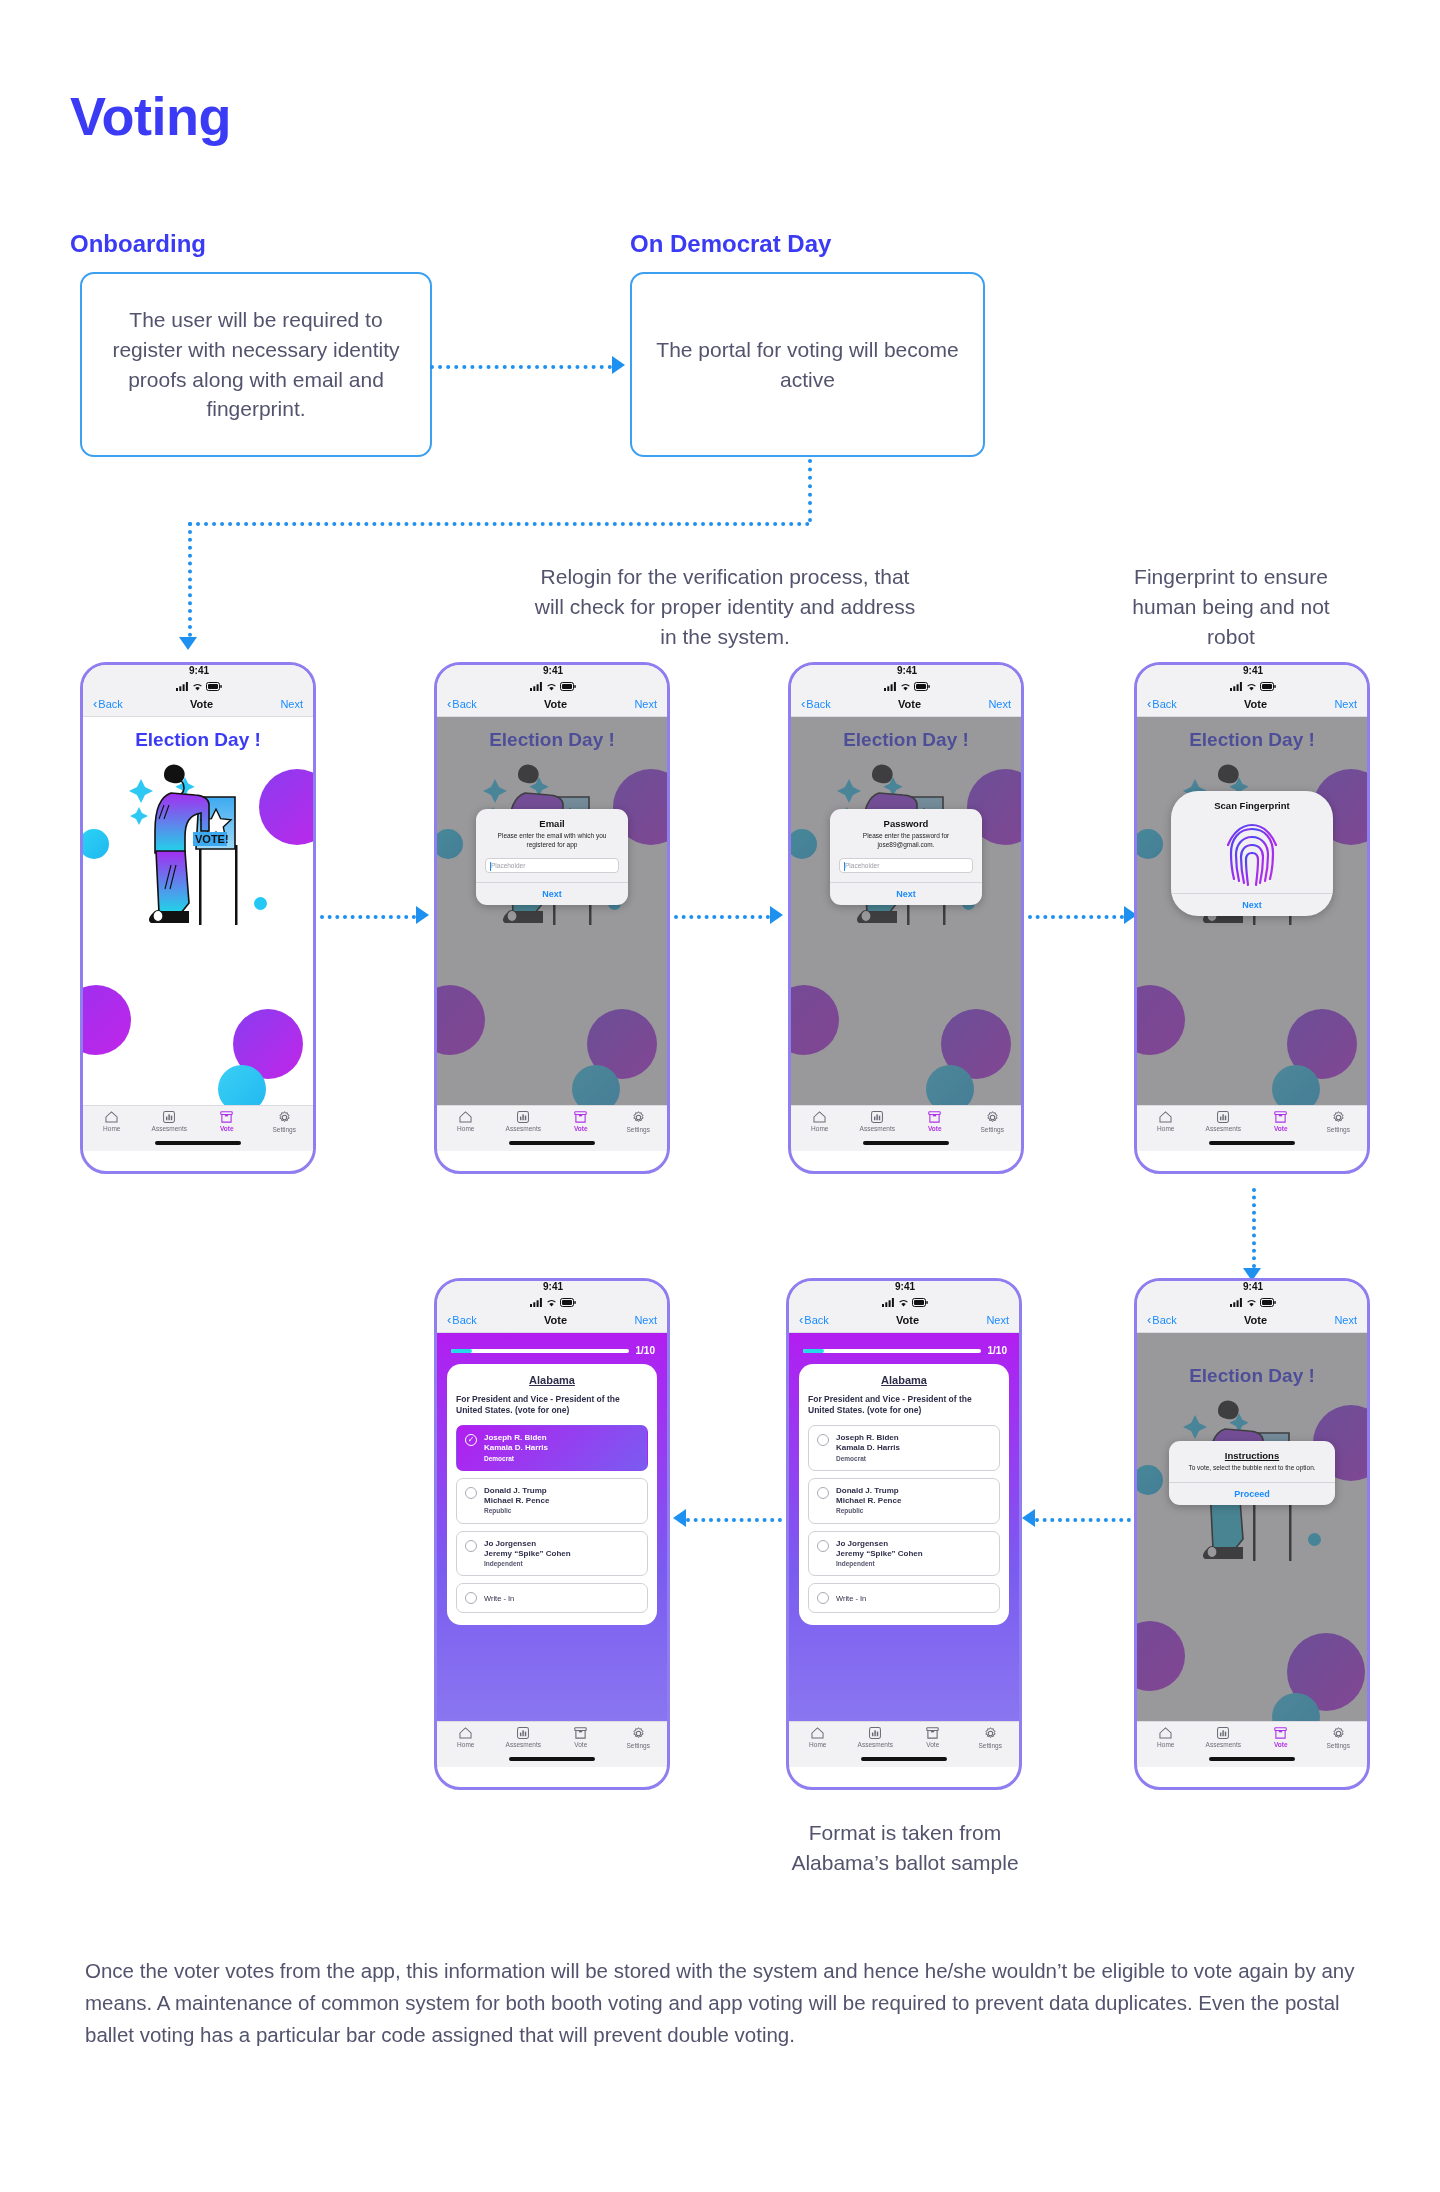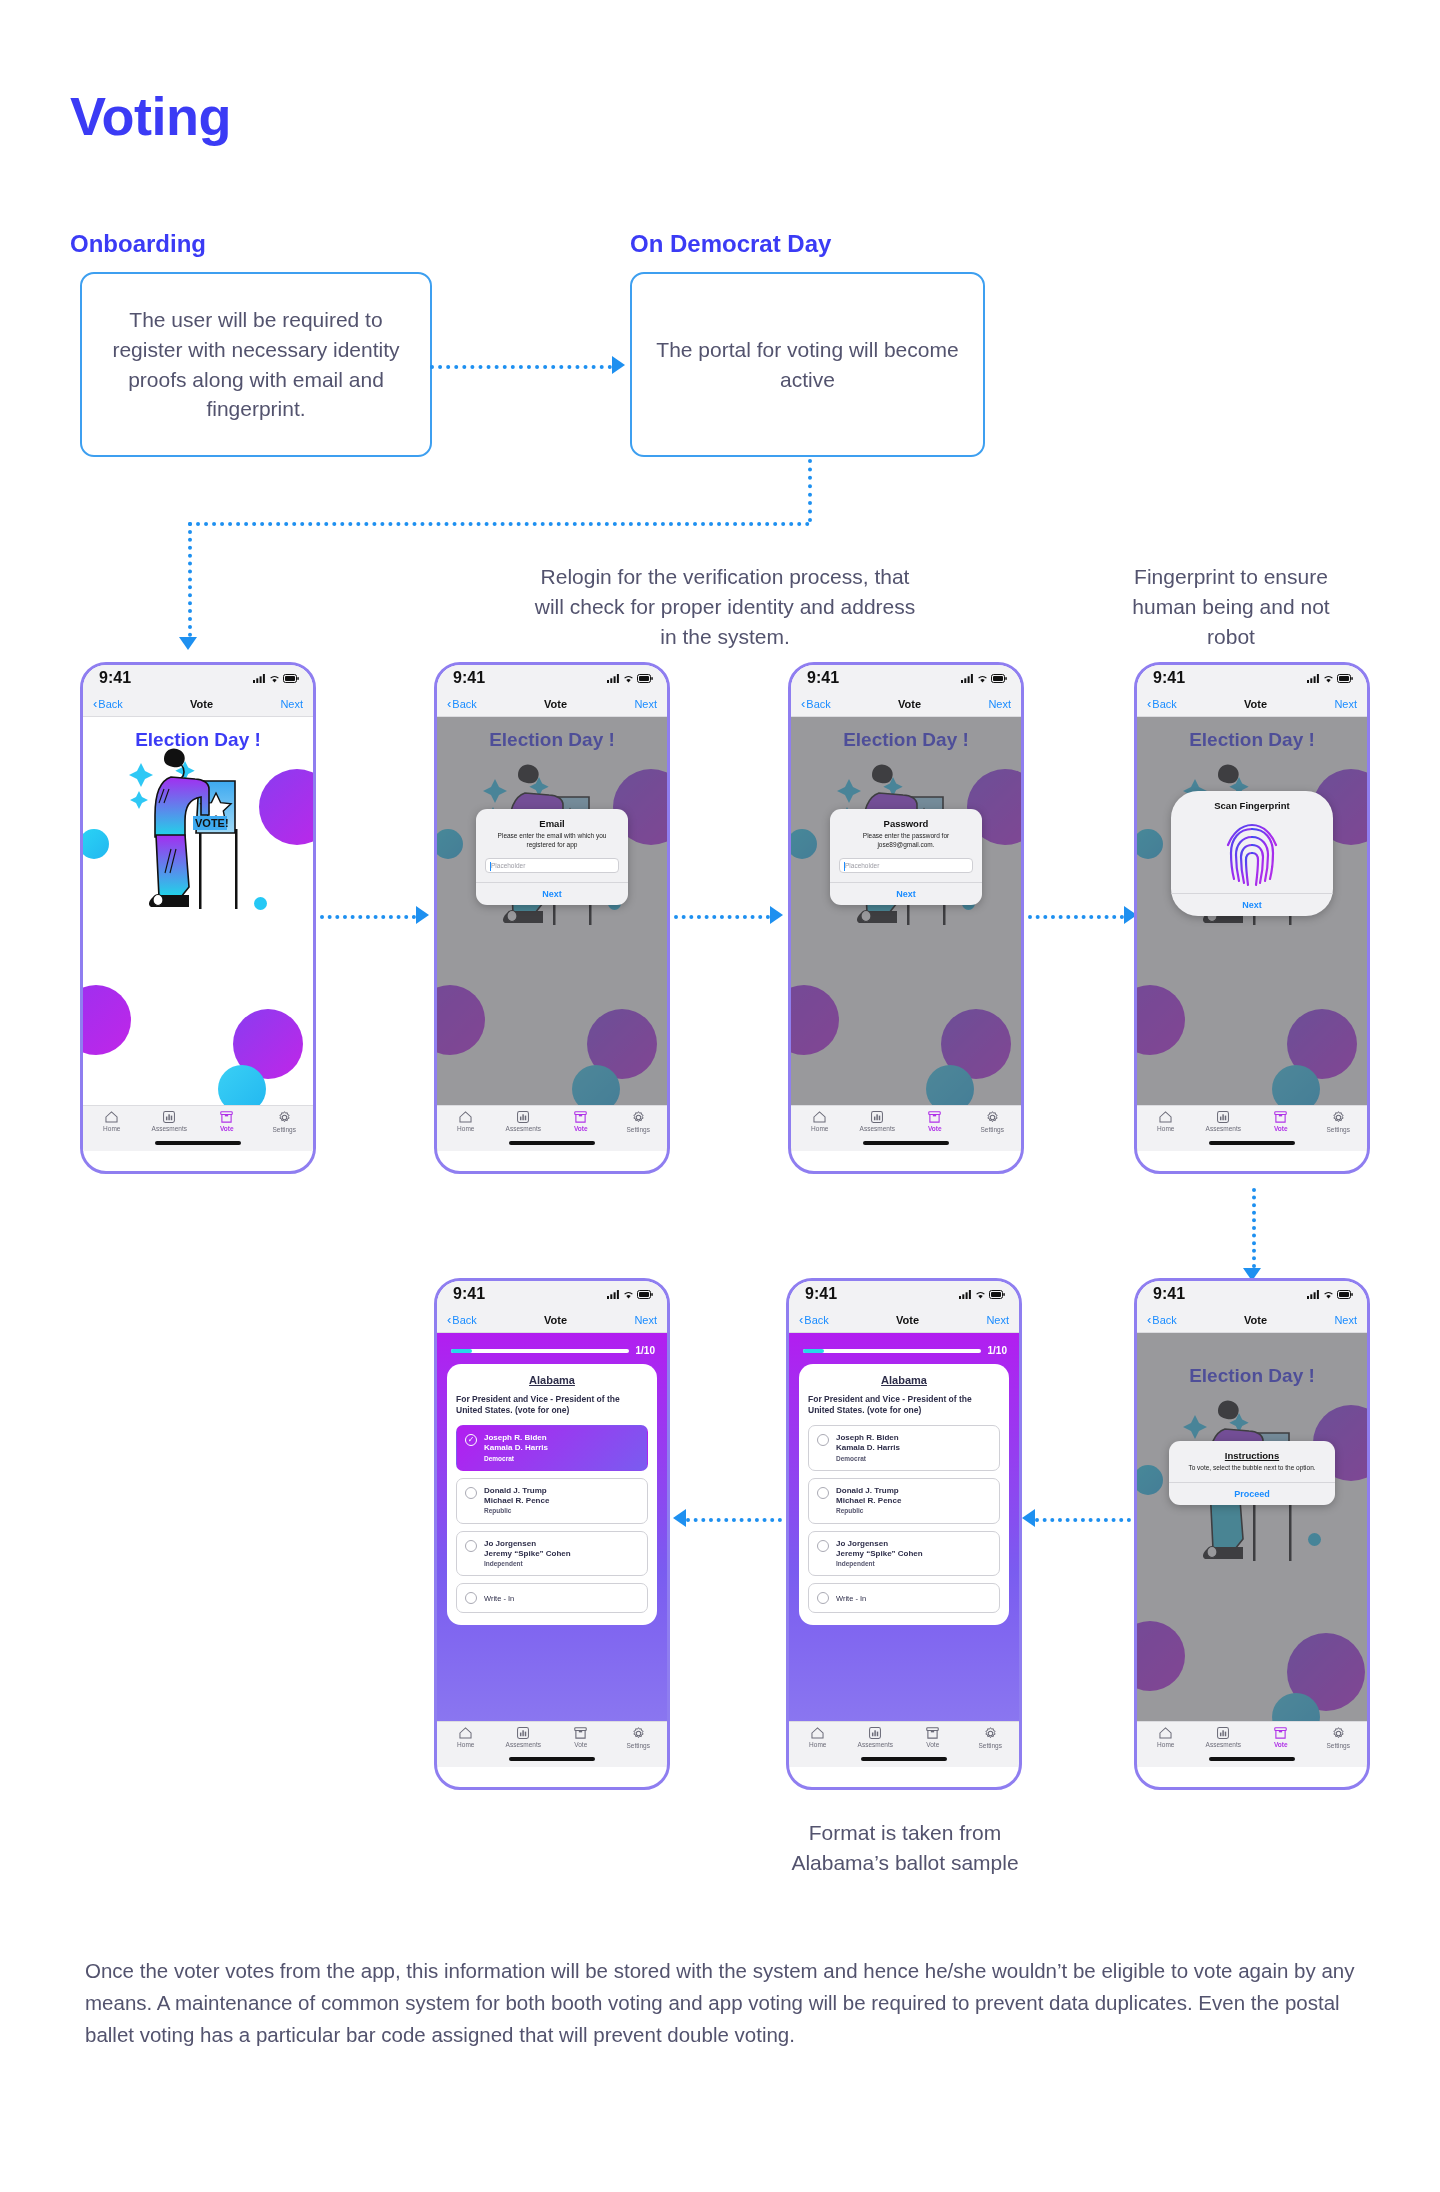--- a/index.html
+++ b/index.html
@@ -81,21 +81,21 @@
     border-radius: 26px;
     background: #ffffff;
     overflow: hidden;
   }
   .phone.w1 { width: 236px; height: 512px; }
 
   .statusbar {
     height: 26px; background: #f2f2f4;
     display: flex; align-items: center; justify-content: space-between;
     padding: 0 14px 0 16px;
-    font-size: 16px; font-weight: bold; color: #111;
+    font-size: 10px; font-weight: bold; color: #111; flex-direction: column;
   }
   .sb-right { display: flex; align-items: center; gap: 3px; }
   .navbar {
     height: 26px; background: #f2f2f4;
     display: flex; align-items: center; justify-content: space-between;
     padding: 0 10px; border-bottom: 1px solid #dcdce0;
     font-size: 11px;
   }
   .nav-back { color: #1a8cff; display: flex; align-items: center; gap: 1px; }
   .nav-title { font-size: 11px; font-weight: bold; color: #111; }
@@ -258,21 +258,21 @@
     <div class="screen">
       <div class="election-day">Election Day !</div>
 
       <div class="circ" style="left:-4px; top:112px; width:30px; height:30px; background:linear-gradient(135deg,#2ad4f5,#22b7f0);"></div>
       <div class="circ" style="right:-22px; top:52px; width:76px; height:76px; background:linear-gradient(135deg,#8a3cf0,#c026e8);"></div>
       <div class="circ" style="left:171px; top:180px; width:13px; height:13px; background:#25c8f5;"></div>
       <div class="circ" style="left:-22px; top:268px; width:70px; height:70px; background:linear-gradient(135deg,#9b30f0,#c026e8);"></div>
       <div class="circ" style="left:150px; top:292px; width:70px; height:70px; background:linear-gradient(135deg,#8a3cf0,#c026e8);"></div>
       <div class="circ" style="left:135px; top:348px; width:48px; height:48px; background:linear-gradient(135deg,#3ad0f5,#22b7f0);"></div>
 
-      <div class="illus" style="left:40px; top:20px; width:160px; height:235px;">
+      <div class="illus" style="left:40px; top:36px; width:160px; height:235px;">
         <svg width="160" height="235" viewBox="0 0 160 235">
           <defs>
             <linearGradient id="g1" x1="0" y1="0" x2="0" y2="1">
               <stop offset="0" stop-color="#a22ef0"></stop>
                 <stop offset="1" stop-color="#1fd6e8"></stop>
             </linearGradient>
             <linearGradient id="g2" x1="0" y1="0" x2="0" y2="1">
               <stop offset="0" stop-color="#3da9f0"></stop>
                 <stop offset="1" stop-color="#9fd9f7"></stop>
             </linearGradient>

